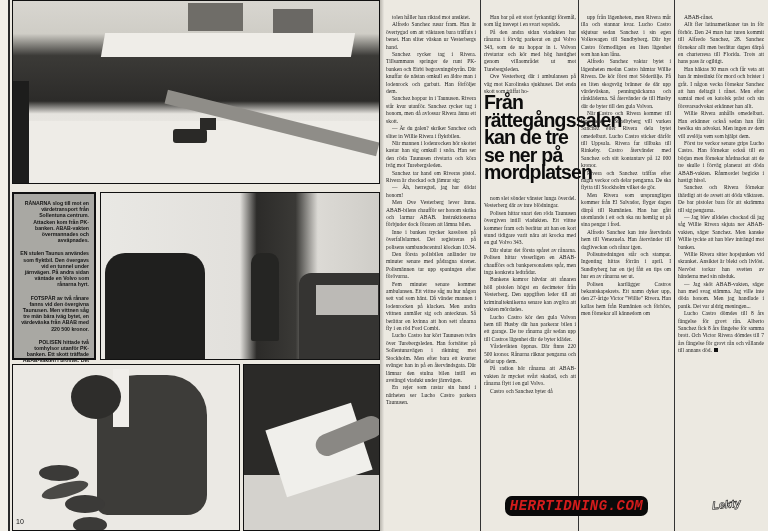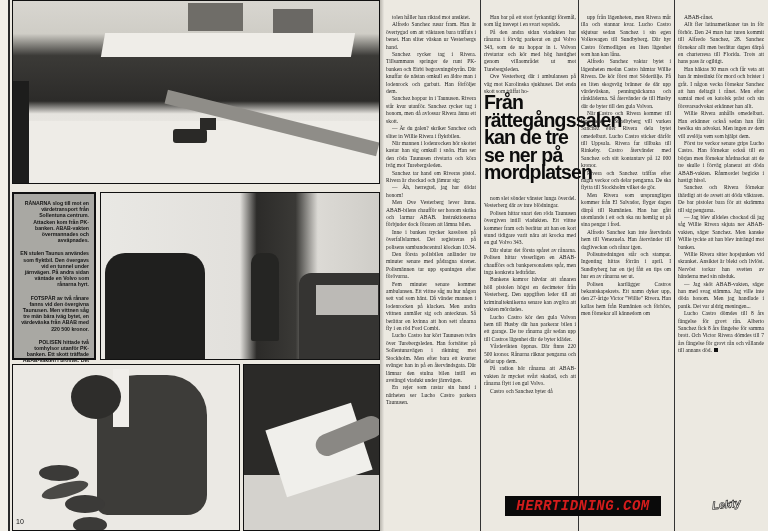--- a/index.html
+++ b/index.html
@@ -62,21 +62,21 @@
   .col p { text-indent: 6px; }
   #col1 { left: 386px; width: 90px; height: 510px; }
   #col2 { left: 484px; width: 92px; height: 120px; }
   #col3 { left: 581px; width: 90px; height: 460px; }
   #col4 { left: 678px; width: 86px; height: 460px; }
   .col-rule { position: absolute; top: 0; width: 1px; height: 531px; background: #333; }
 
   #headline { position: absolute; left: 484px; top: 94px; width: 94px; font-family: "Liberation Sans", sans-serif; font-weight: 900; font-size: 19.5px; line-height: 17.5px; letter-spacing: -0.8px; color: #0d0d0d; }
   #col2b { left: 484px; top: 195px; width: 92px; height: 290px; }
 
-  #watermark { position: absolute; left: 505px; top: 496px; width: 156px; height: 20px; background: #0a0a0a; color: #d31c1c; font-family: "Liberation Mono", monospace; font-weight: bold; font-style: italic; font-size: 14px; line-height: 20px; text-align: center; letter-spacing: 0.5px; }
+  #watermark { position: absolute; left: 505px; top: 496px; width: 143px; height: 20px; background: #0a0a0a; color: #d31c1c; font-family: "Liberation Mono", monospace; font-weight: bold; font-style: italic; font-size: 14px; line-height: 20px; text-align: center; letter-spacing: 0.5px; border-radius: 7px; }
 
   #logo { position: absolute; left: 712px; top: 498px; font-family: "Liberation Sans", sans-serif; font-style: italic; font-weight: bold; font-size: 11px; color: #f5f3ef; -webkit-text-stroke: 0.6px #111; transform: rotate(-6deg); }
   .end-mark { display: inline-block; width: 4px; height: 4px; background: #111; margin-left: 2px; }
 </style>
 </head>
 <body>
 
 <div class="spread">
   <div class="left-margin"></div>
 

